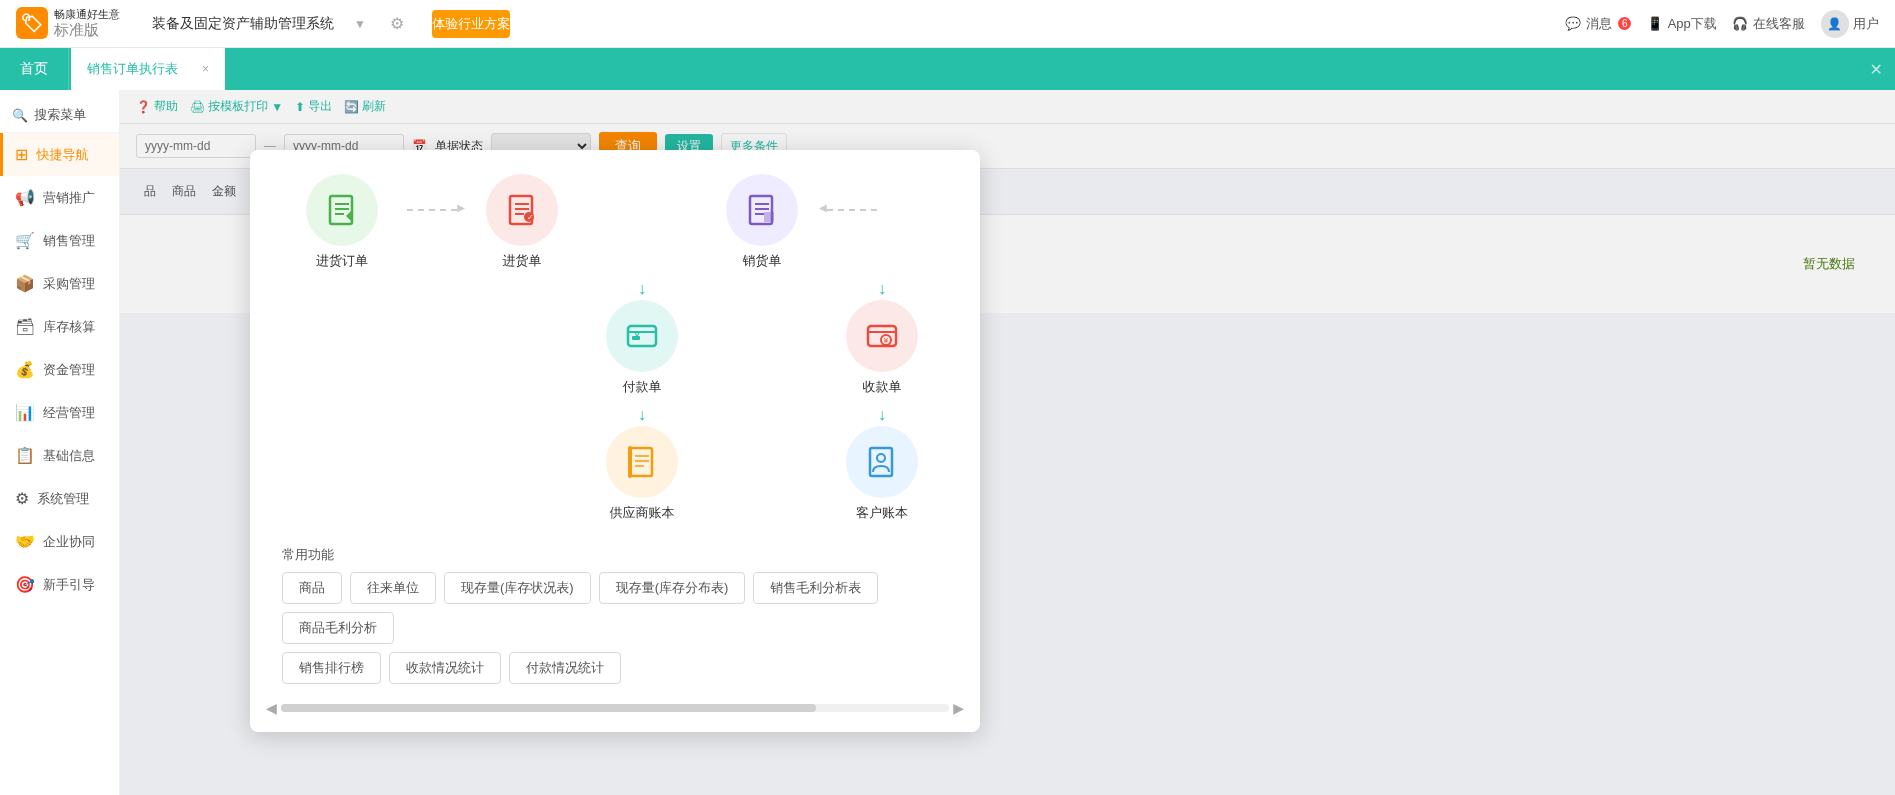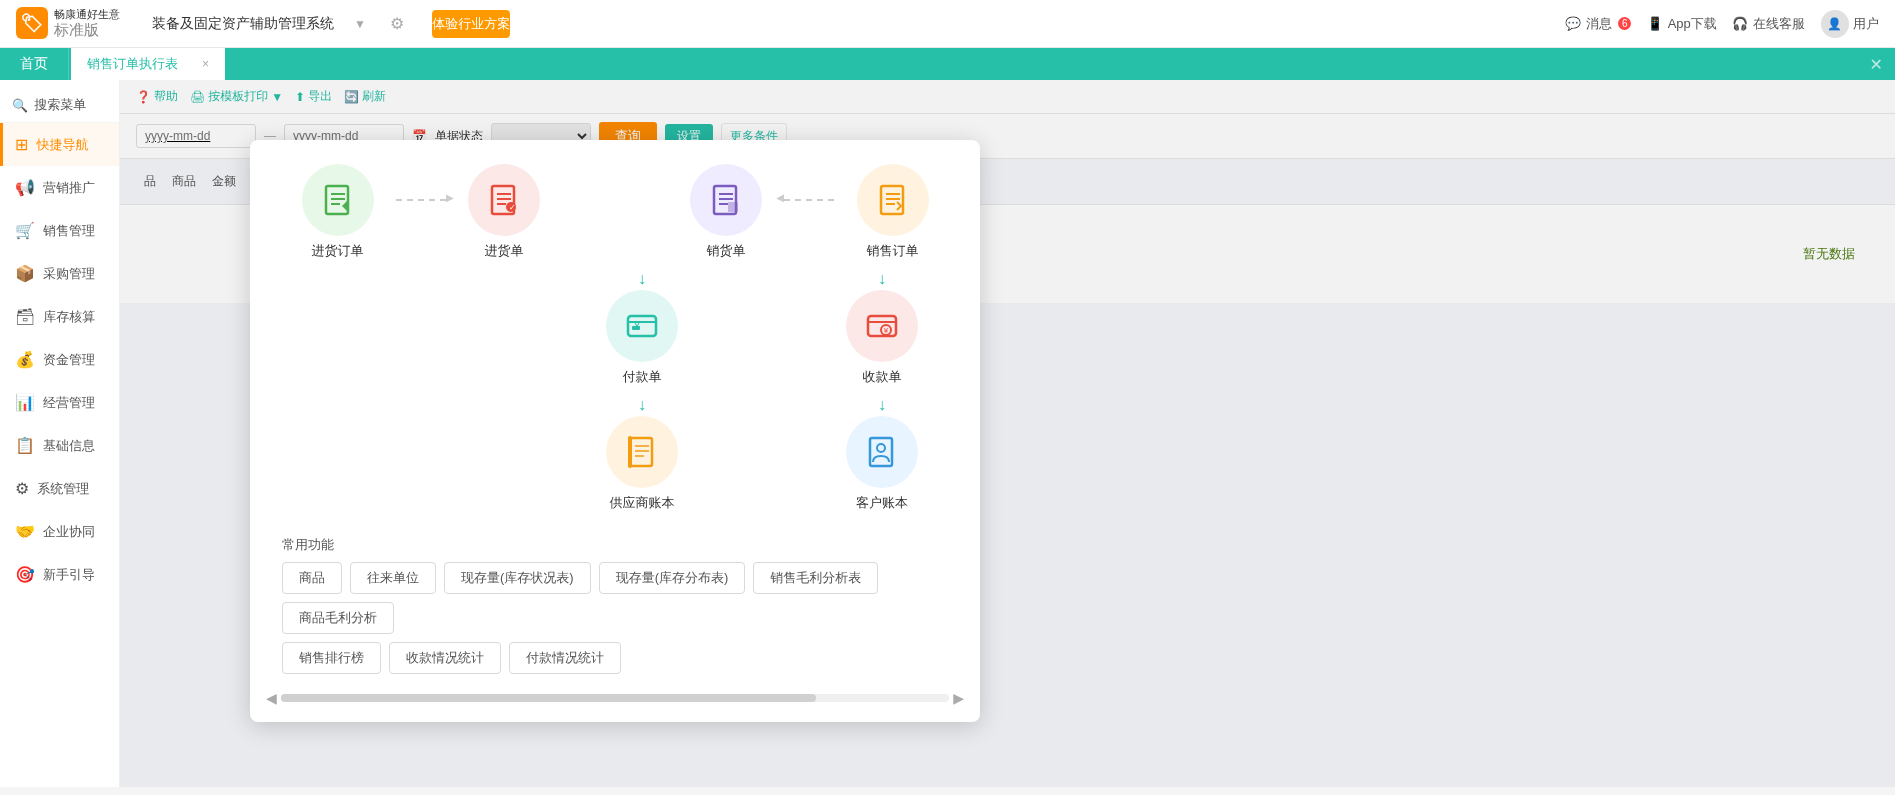--- a/index.html
+++ b/index.html
@@ -72,21 +72,21 @@
     .user-avatar {
       width: 28px; height: 28px;
       background: #e0e0e0;
       border-radius: 50%;
       display: flex; align-items: center; justify-content: center;
       font-size: 12px; color: #777;
     }
 
     
     .tab-bar {
-      height: 32px;
+      height: 42px;
       background: #26bfa8;
       display: flex;
       align-items: center;
       padding: 0 0;
     }
     .tab-home {
       padding: 0 20px;
       height: 100%;
       display: flex; align-items: center;
       color: white;
@@ -165,21 +165,20 @@
 
     
     .filter-row {
       background: white;
       padding: 8px 16px;
       display: flex;
       align-items: center;
       gap: 8px;
       border-bottom: 1px solid #e8e8e8;
       font-size: 12px;
-      text-decoration: underline;
     }
     .date-input {
       border: 1px solid #ddd;
       border-radius: 3px;
       padding: 4px 8px;
       font-size: 12px;
       color: #aaa;
       width: 120px;
     }
     .cal-icon { color: #aaa; }
@@ -582,32 +581,20 @@
                     <rect x="20" y="20" width="10" height="10" rx="1" fill="#7c5cbf" opacity="0.4"></rect>
                   </svg>
               </div>
               <span class="flow-label">销货单</span>
             </div>
 
             <div class="flow-arrow-dashed">
               <div class="dashed-line-left"></div>
             </div>
 
-            <div class="flow-node">
-              <div class="flow-circle orange">
-                <svg width="36" height="36" viewBox="0 0 36 36">
-                    <rect x="6" y="4" width="22" height="28" rx="2" fill="none" stroke="#f39c12" stroke-width="2.5"></rect>
-                    <line x1="11" y1="12" x2="25" y2="12" stroke="#f39c12" stroke-width="2"></line>
-                    <line x1="11" y1="17" x2="25" y2="17" stroke="#f39c12" stroke-width="2"></line>
-                    <line x1="11" y1="22" x2="20" y2="22" stroke="#f39c12" stroke-width="2"></line>
-                    <path d="M22 20 l4 4 l-4 4" fill="none" stroke="#f39c12" stroke-width="2"></path>
-                  </svg>
-              </div>
-              <span class="flow-label">销售订单</span>
-            </div>
           </div>
 
           <div style="display:flex; margin-left:0;">
 
             <div style="width:300px"></div>
             <div class="flow-col" style="width:120px">
               <div class="flow-arrow-down">↓</div>
             </div>
             <div style="width:120px"></div>
             <div class="flow-col" style="width:120px">

